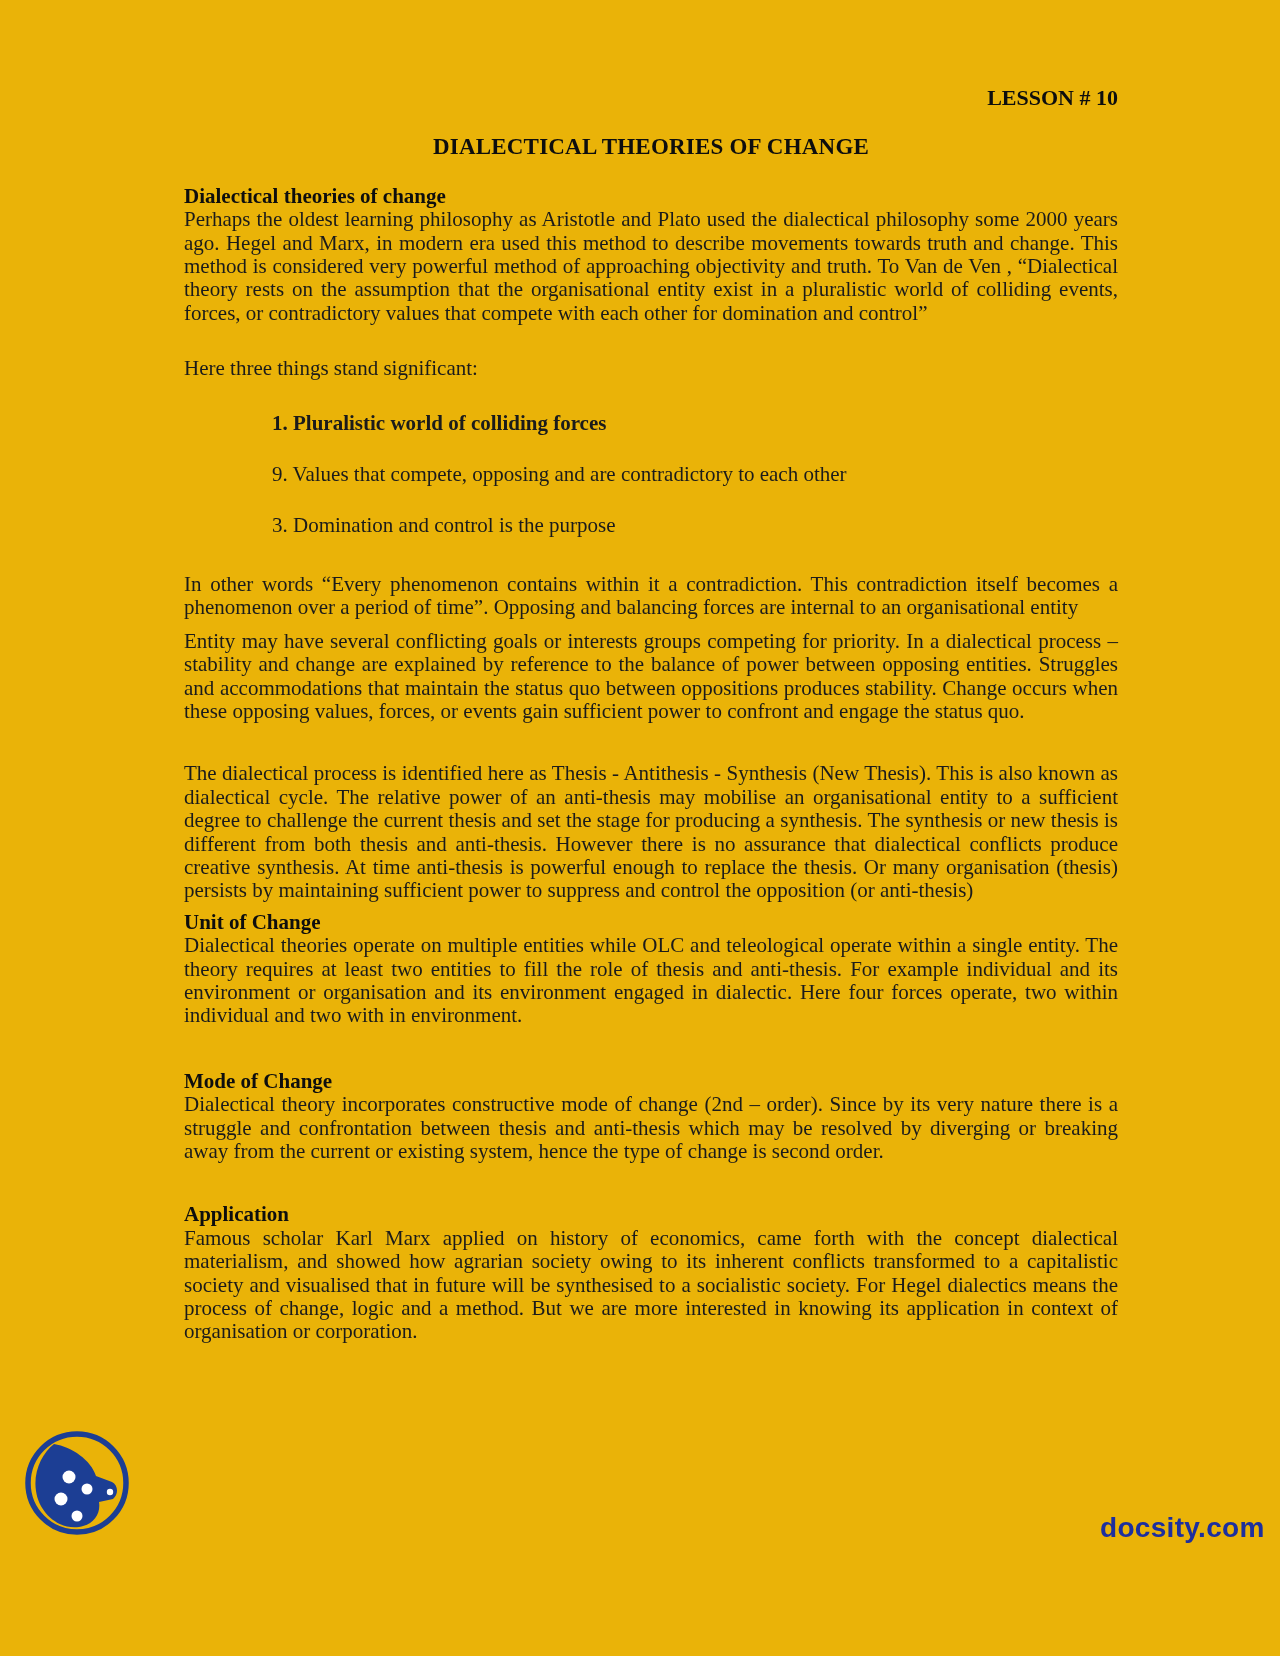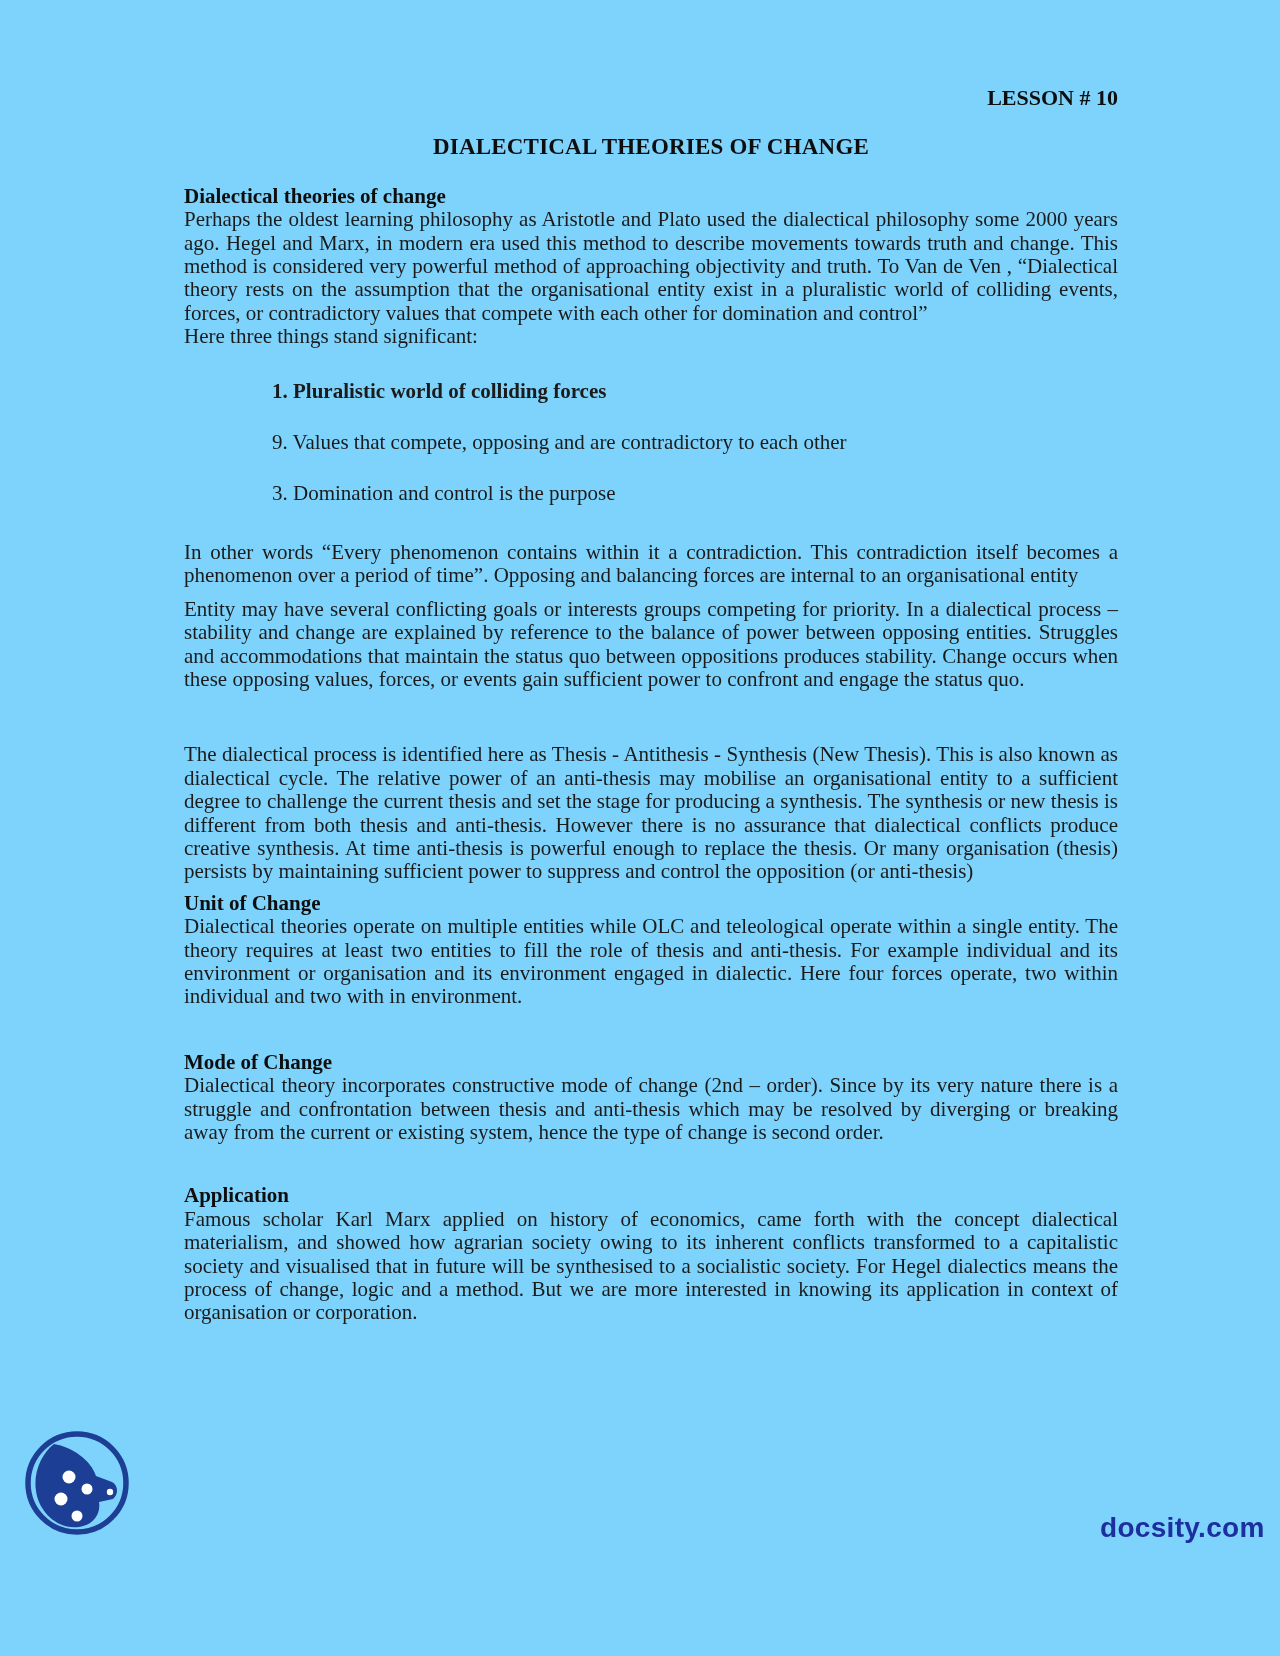--- a/index.html
+++ b/index.html
@@ -1,20 +1,20 @@
 <!DOCTYPE html>
 <html style="--brand-blue: #1c3e94; --watermark-blue: #1d2f9e;"><head>
 <meta charset="utf-8">
 <style>
   html, body { margin: 0; padding: 0; background: #e8e8e8; }
   .page {
     position: relative;
     width: 1280px;
     height: 1656px;
-    background: #7dd3fc;
+    background: #eab308;
     overflow: hidden;
     font-family: "Liberation Serif", "DejaVu Serif", serif;
     color: #1b1b1b;
     margin: 0 auto;
   }
   .content {
     position: absolute;
     left: 184px;
     top: 86px;
     width: 934px;
@@ -40,27 +40,27 @@
     color: #0e0e0e;
   }
   .sec-heading.intro   { margin-top: 26px; }
   .sec-heading.unit    { margin-top: 8px; }
   .sec-heading.mode    { margin-top: 42px; }
   .sec-heading.app     { margin-top: 40px; }
   .para {
     text-align: justify;
     margin: 0;
   }
-  .sig-intro { }
+  .sig-intro { margin-top: 32px; }
   .sig-item  { margin-left: 88px; }
   .sig-item.first  { margin-top: 31px; font-weight: bold; }
   .sig-item.rest   { margin-top: 28px; }
   .para.quote   { margin-top: 35px; }
   .para.entity  { margin-top: 10px; }
-  .para.process { margin-top: 52px; }
+  .para.process { margin-top: 39px; }
   .watermark {
     position: absolute;
     left: 1100px;
     top: 1512px;
     font-family: "Liberation Sans", sans-serif;
     font-weight: bold;
     font-size: 28px;
     letter-spacing: 0.3px;
     color: var(--watermark-blue, #1d2f9e);
     text-decoration: none;

